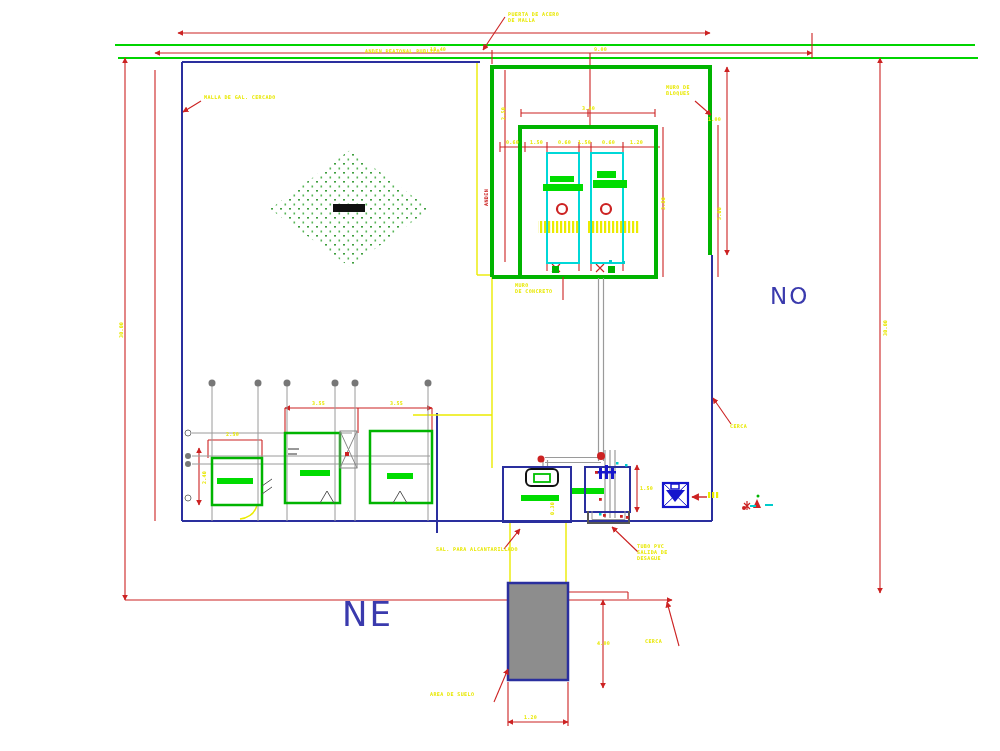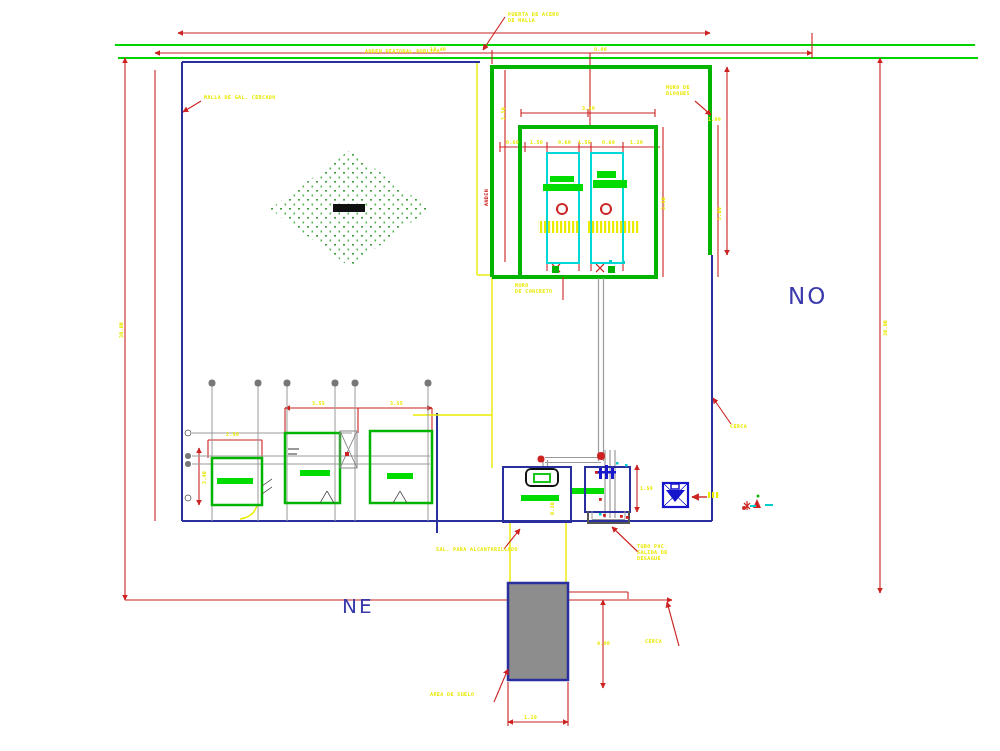--- a/index.html
+++ b/index.html
@@ -300,23 +300,23 @@
 <div class="lbl" style="left:436px;top:546px;">SAL. PARA ALCANTARILLADO</div>
 
 <div class="lbl" style="left:637px;top:543px;">
   <div>TUBO PVC</div>
   <div>SALIDA DE</div>
   <div>DESAGUE</div>
 </div>
 
 <div class="lbl" style="left:430px;top:691px;">AREA DE SUELO</div>
 
-<div class="compass" style="left:788px;top:283px;">NO</div>
-
-<div class="compass" style="left:342px;top:594px;font-size:20px;text-align:center;">NE</div>
+<div class="compass" style="left:770px;top:283px;">NO</div>
+
+<div class="compass" style="left:342px;top:594px;font-size:34px;text-align:center;">NE</div>
 
 <div id="dim-layer">
       <span class="dim" style="left: 430px; top: 46px;">18.40</span>
       <span class="dim" style="left: 594px; top: 46px;">9.00</span>
       <span class="dim rot" style="left: 118px; top: 338px;">30.00</span>
       <span class="dim rot" style="left: 882px; top: 336px;">30.00</span>
       <span class="dim rot" style="left: 500px; top: 120px;">2.50</span>
       <span class="dim" style="left: 506px; top: 139px;">0.60</span>
       <span class="dim" style="left: 530px; top: 139px;">1.50</span>
       <span class="dim" style="left: 558px; top: 139px;">0.60</span>

